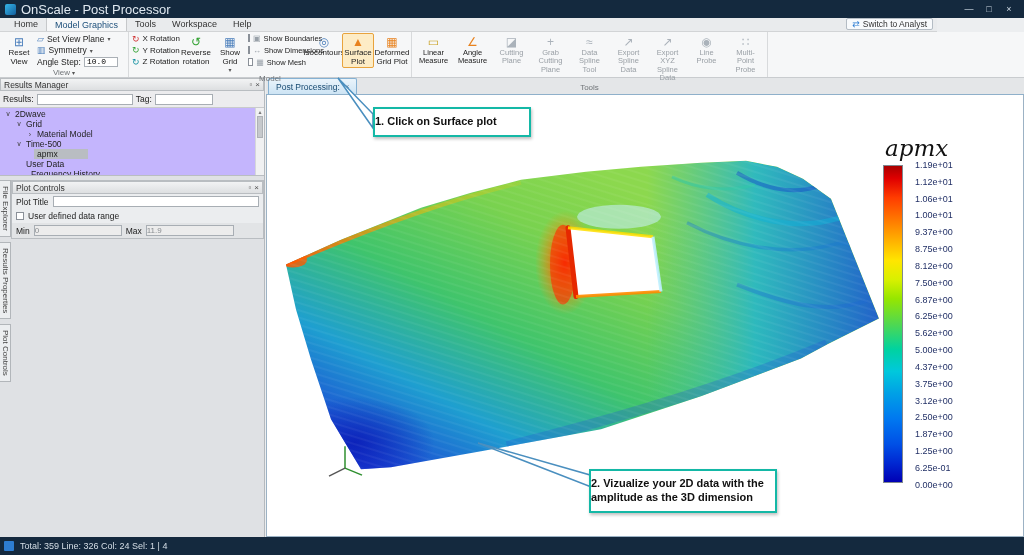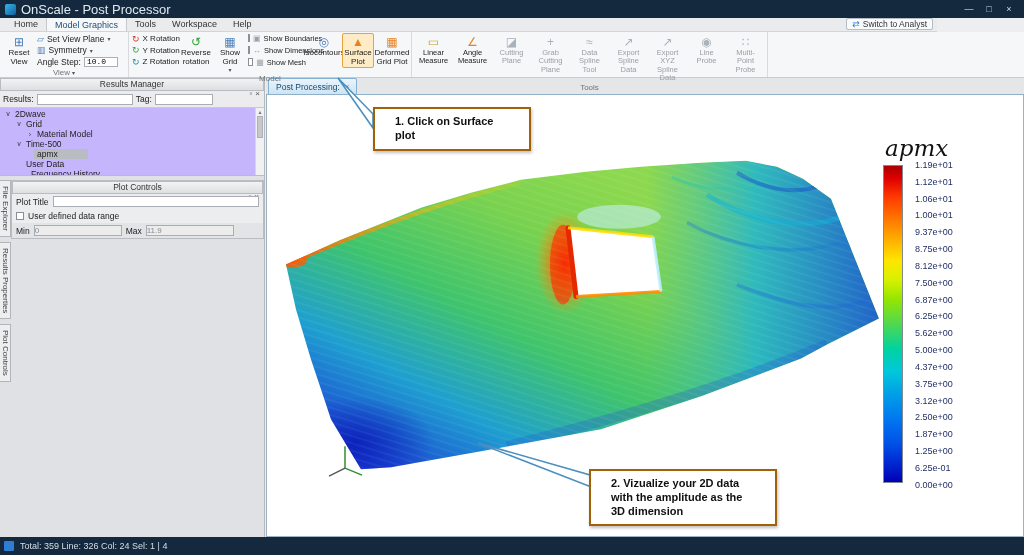--- a/index.html
+++ b/index.html
@@ -36,21 +36,21 @@
   .si { font-size:9px; }
   .caret { font-size:6px; color:#555; }
   .rinput { width:34px; height:10px; font-size:8px; border:1px solid #aab0b6; background:#fff; padding:0 2px; font-family:Liberation Mono, monospace;}
   .cb { width:8px; height:8px; border:1px solid #8a9098; background:#fff; display:inline-block; }
   .chkrow { display:flex; align-items:center; gap:3px; font-size:7.5px; height:10px; white-space:nowrap;}
   .c-blue { color:#4a7ebb; } .c-red { color:#d03030; } .c-green { color:#30a030; } .c-teal { color:#1090a0; }
   .c-orange { color:#e8821e; } .c-yellow { color:#c8a020; } .c-gray { color:#98a0a8; }
 
   
   .leftpanel { position:absolute; left:0; top:78px; width:265px; bottom:18px; background:#dfe1e4; border-right:1px solid #b5b9bd; }
-  .panel-header { height:13px; background:linear-gradient(#f2f3f4,#dddfe1); border:1px solid #b9bdc1; display:flex; align-items:center; padding:0 3px; font-size:8.5px; color:#333;flex-direction:column; }
+  .panel-header { height:13px; background:linear-gradient(#f2f3f4,#dddfe1); border:1px solid #b9bdc1; display:flex; align-items:center; padding:0 3px; font-size:8.5px; color:#333; }
   .ph-btns { margin-left:auto; display:flex; gap:3px; color:#555; font-size:8px; }
   .rm-fields { height:17px; background:#ececee; border-bottom:1px solid #c8cacc; display:flex; align-items:center; gap:3px; padding:0 3px; font-size:8.5px;}
   .field { height:11px; border:1px solid #a8aeb4; background:#fff; font-size:8px; font-family:"Liberation Sans",sans-serif; }
   .rm-tree { position:relative; height:68px; background:#c4b5fd; border-bottom:1px solid #b9bdc1; overflow:hidden; padding-top:1px;}
   .trow { display:flex; align-items:center; height:10px; font-size:8.5px; color:#222; }
   .tcaret { width:8px; display:inline-block; text-align:center; font-size:7px; color:#444; }
   .tlabel { padding:0 3px; }
   .tlabel.sel { background:#b9bdc2; padding-right:30px; }
   .vscroll { position:absolute; right:0; top:0; bottom:0; width:9px; background:#f0f1f2; border-left:1px solid #d5d7d9; font-size:6px; color:#777; text-align:center;}
   .vthumb { position:absolute; left:1px; right:1px; top:8px; height:22px; background:#c6c9cc; border:1px solid #aeb2b6;}
@@ -71,21 +71,21 @@
 
   
   .legend { position:absolute; left:616px; top:40px; width:135px; }
   .legend-title { font-family:"DejaVu Serif", serif; font-style:italic; font-size:23px; color:#111; margin-left:2px; margin-bottom:4px; }
   .legend-body { display:flex; gap:12px; }
   .legend-bar { width:20px; height:318px; border:1px solid #808890;
     background:linear-gradient(to bottom,#aa0000 0%,#e00000 4%,#ff3c00 10%,#ff7800 17%,#ffb400 24%,#ffe600 30%,#d8f000 36%,#96e600 42%,#50d850 50%,#00d2a0 58%,#00c8dc 65%,#00a0e6 72%,#0078f0 80%,#0050e6 88%,#0028d2 94%,#0000b4 100%); }
   .legend-labels { display:flex; flex-direction:column; justify-content:space-between; height:330px; margin-top:-5px; font-size:9px; color:#223066; }
 
   
-  .callout { position:absolute; background:#fff; border:2px solid #a16207; padding:6px 20px; font-size:11px; font-weight:bold; color:#101010; line-height:1.25; box-shadow:1px 2px 3px rgba(0,0,0,.25); z-index:41; }
+  .callout { position:absolute; background:#fff; border:2px solid #14b8a6; padding:6px 0; font-size:11px; font-weight:bold; color:#101010; line-height:1.25; box-shadow:1px 2px 3px rgba(0,0,0,.25); z-index:41; }
   .callout1 { left:106px; top:12px; width:158px; }
   .callout2 { left:322px; top:374px; width:188px; }
 
   
   .statusbar { position:absolute; left:0; bottom:0; width:1024px; height:18px; background:#14293e; color:#d5dee6; display:flex; align-items:center; gap:6px; padding:0 4px; font-size:9px; z-index:10;}
   .status-ico { width:10px; height:10px; background:#2d7dd2; border-radius:1px; }
 
   
   .overlay { position:absolute; left:0; top:0; width:1024px; height:555px; z-index:40; pointer-events:none; }
   .leader { fill:#ffffff; stroke:#4a8fbf; stroke-width:1.5; }

